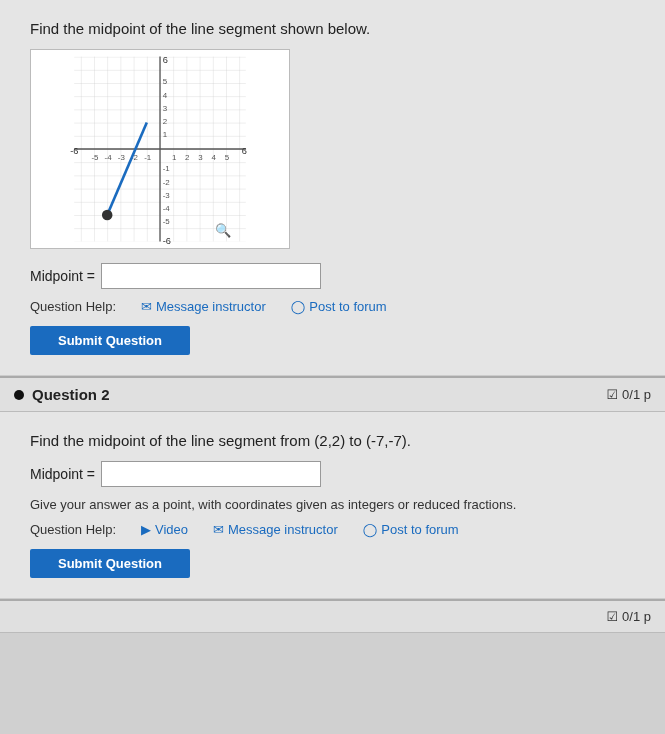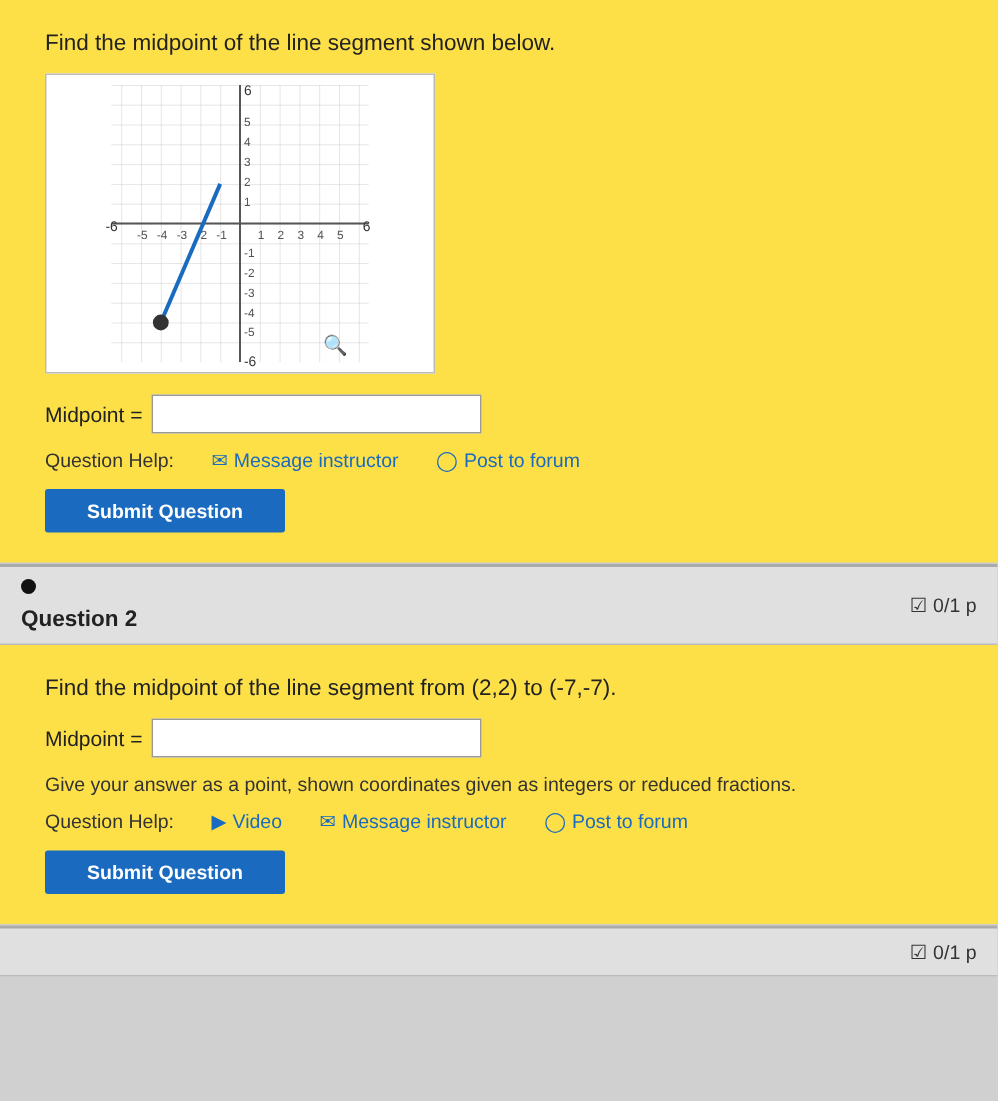--- a/index.html
+++ b/index.html
@@ -5,21 +5,21 @@
     * { box-sizing: border-box; margin: 0; padding: 0; }
     body {
       font-family: Arial, sans-serif;
       background: #d0d0d0;
       width: 665px;
       min-height: 734px;
       display: flex;
       flex-direction: column;
     }
     .question-block {
-      background: #fde047;
+      background: #e5e5e5;
       padding: 20px 30px 20px 30px;
       border-bottom: 1px solid #ccc;
     }
     .question-title {
       font-size: 15px;
       color: #222;
       margin-bottom: 12px;
     }
     .graph-container {
       width: 260px;
@@ -77,25 +77,25 @@
       display: flex;
       align-items: center;
       justify-content: space-between;
       background: #e0e0e0;
       padding: 8px 14px 8px 14px;
       border-top: 2px solid #aaa;
       border-bottom: 1px solid #bbb;
     }
     .question-header-left {
       display: flex;
+      align-items: center;
       gap: 8px;
       font-size: 15px;
       font-weight: bold;
       color: #222;
-      flex-direction: column;
     }
     .question-dot {
       width: 10px;
       height: 10px;
       background: #111;
       border-radius: 50%;
       display: inline-block;
     }
     .question-score {
       font-size: 13px;
@@ -210,21 +210,21 @@
 <div class="question-block">
   <div class="question-title">Find the midpoint of the line segment from (2,2) to (-7,-7).</div>
 
   
   <div class="midpoint-row">
     <span class="midpoint-label">Midpoint =</span>
     <input type="text" class="midpoint-input" style="">
   </div>
 
   
-  <div class="hint-text">Give your answer as a point, shown coordinates given as integers or reduced fractions.</div>
+  <div class="hint-text">Give your answer as a point, with coordinates given as integers or reduced fractions.</div>
 
   
   <div class="question-help-row">
     <span>Question Help:</span>
     <a class="help-link">
       <span>▶</span>
       <span>Video</span>
     </a>
     <a class="help-link">
       <span>✉</span>

